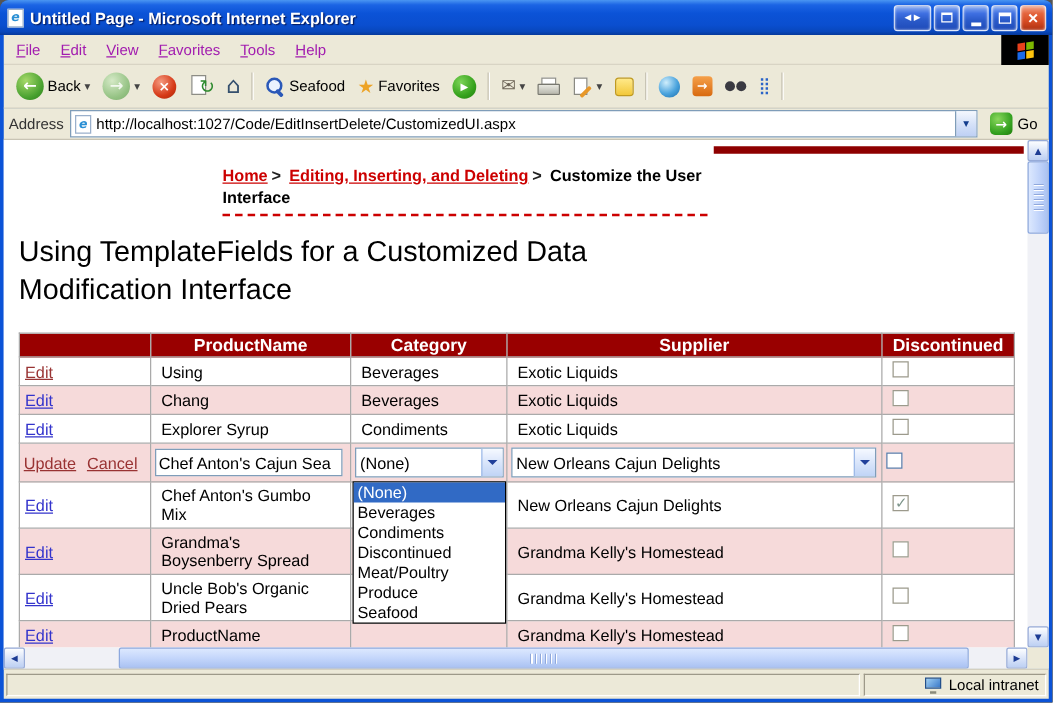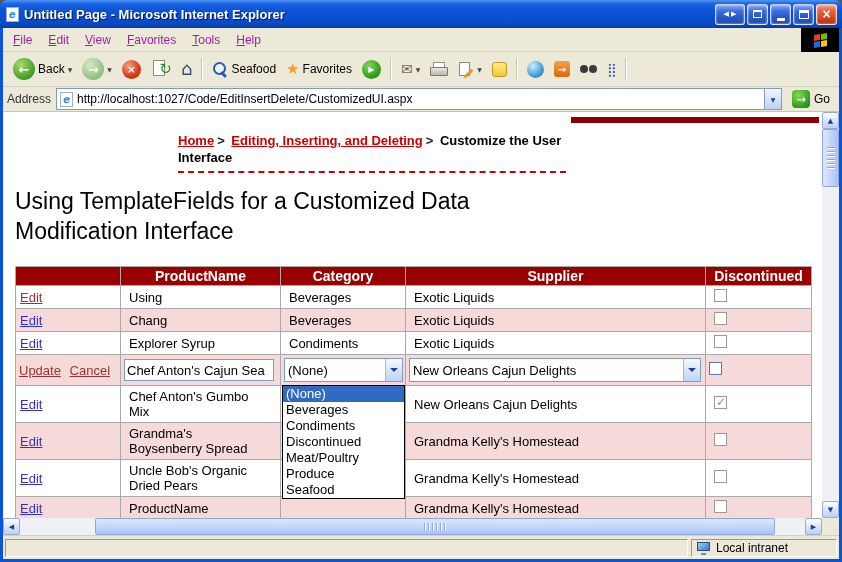--- a/index.html
+++ b/index.html
@@ -166,21 +166,21 @@
     background:repeating-linear-gradient(180deg,#8fa8dc 0 1px,#ffffff 1px 2px,transparent 2px 4px); }
   .hthumb { position:absolute; top:0; left:92px; width:680px; height:17px; border:1px solid #8ca8de;
     border-radius:2px; background:linear-gradient(180deg,#dce8fe,#c4d6fb 50%,#aac2f2); }
   .hthumb::after { content:""; position:absolute; left:50%; top:50%; transform:translate(-50%,-50%);
     width:22px; height:8px;
     background:repeating-linear-gradient(90deg,#8fa8dc 0 1px,#ffffff 1px 2px,transparent 2px 4px); }
 
   
   .statusbar { position:absolute; left:3px; top:535px; width:836px; height:24px; background:#ece9d8;
     border-top:1px solid #d4d0c0; display:flex; align-items:center; gap:3px; padding:3px 2px 2px; }
-  .panel { height:18px; border:1px solid; border-color:#9d9989 #ffffff #ffffff #9d9989; }
+  .panel { height:18px; border:1px solid; border-color:#9d9989 #ffffff #ffffff #9d9989;justify-content:flex-end; }
   .panel.main { flex:1; }
   .panel.zone { width:146px; display:flex; align-items:center; gap:5px; padding:0 5px; font-size:12px; color:#000; }
   .monitor-ic { position:relative; width:14px; height:13px; flex:none; }
   .monitor-ic .scr { position:absolute; left:0; top:0; width:13px; height:9px; border:1px solid #23508c;
     background:linear-gradient(135deg,#9fd0f5,#3a78c8); }
   .monitor-ic .stand { position:absolute; left:4px; bottom:0; width:5px; height:2px; background:#8a8a7a; }
 </style>
 </head>
 <body>
 

